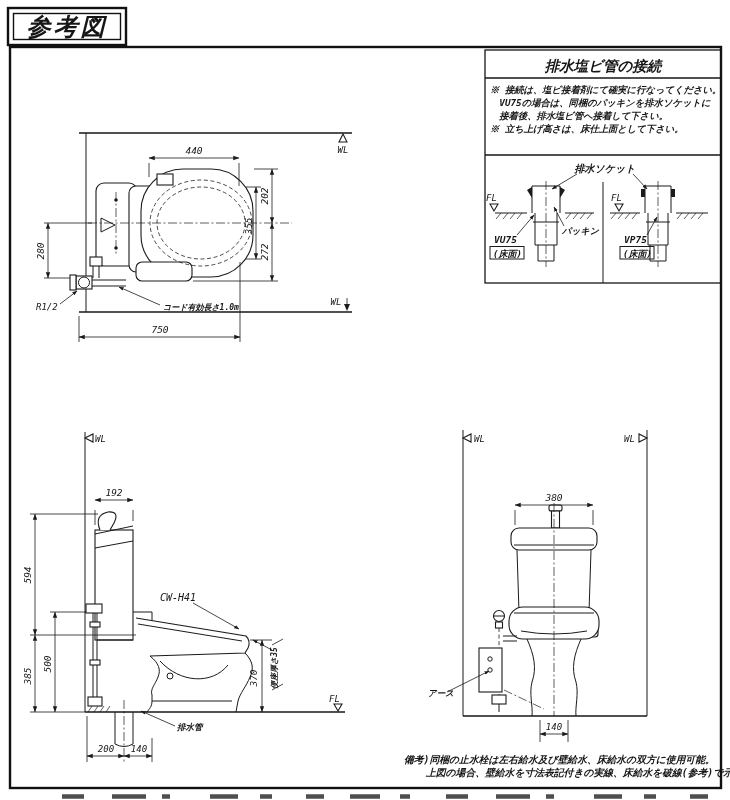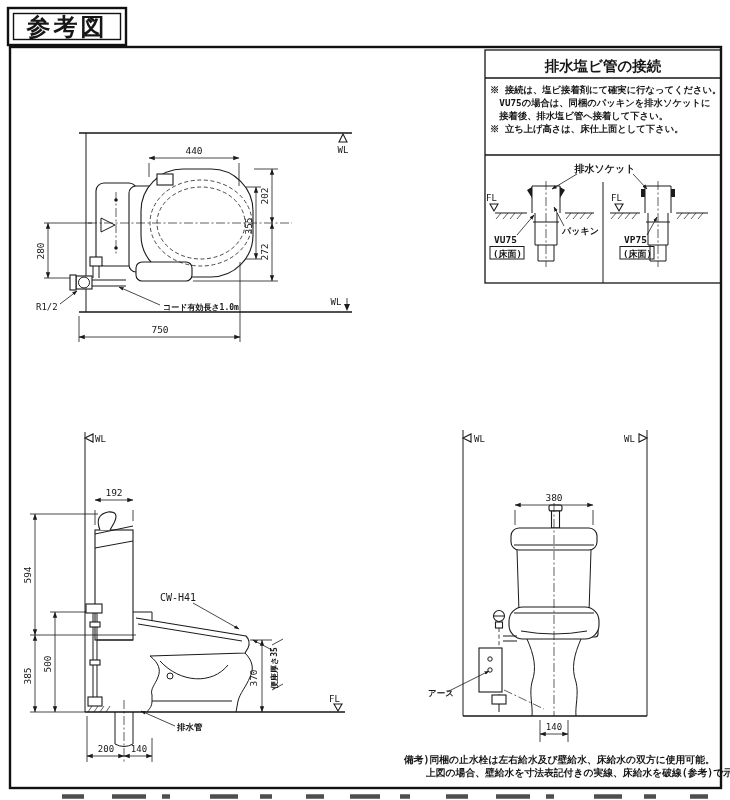--- a/index.html
+++ b/index.html
@@ -1,17 +1,17 @@
 <!DOCTYPE html>
 <html><head>
 <meta charset="utf-8">
 <style>
   html,body{margin:0;padding:0;background:#fff;}
   .stage{position:relative;width:730px;height:800px;background:#fff;overflow:hidden;
-         font-family:"DejaVu Sans Mono","Liberation Sans",sans-serif;}
+         font-family:"DejaVu Sans Mono","Liberation Sans",sans-serif;font-style:italic;}
   svg text{fill:#161616;font-family:"DejaVu Sans Mono","Liberation Sans",sans-serif;}
   .ln {stroke:#1b1b1b;fill:none;stroke-width:1;}
   .lnw{stroke:#1b1b1b;fill:#ffffff;stroke-width:1.1;}
   .thk{stroke:#111;fill:none;stroke-width:2.4;}
   .med{stroke:#161616;fill:none;stroke-width:1.3;}
   .dim{stroke:#1b1b1b;fill:none;stroke-width:.8;}
   .cl {stroke:#1b1b1b;fill:none;stroke-width:.7;stroke-dasharray:9 2.5 2 2.5;}
   .dsh{stroke:#1b1b1b;fill:none;stroke-width:.8;stroke-dasharray:4 2.6;}
   .hat{stroke:#1b1b1b;stroke-width:.7;}
   .t9 {font-size:9px;}

